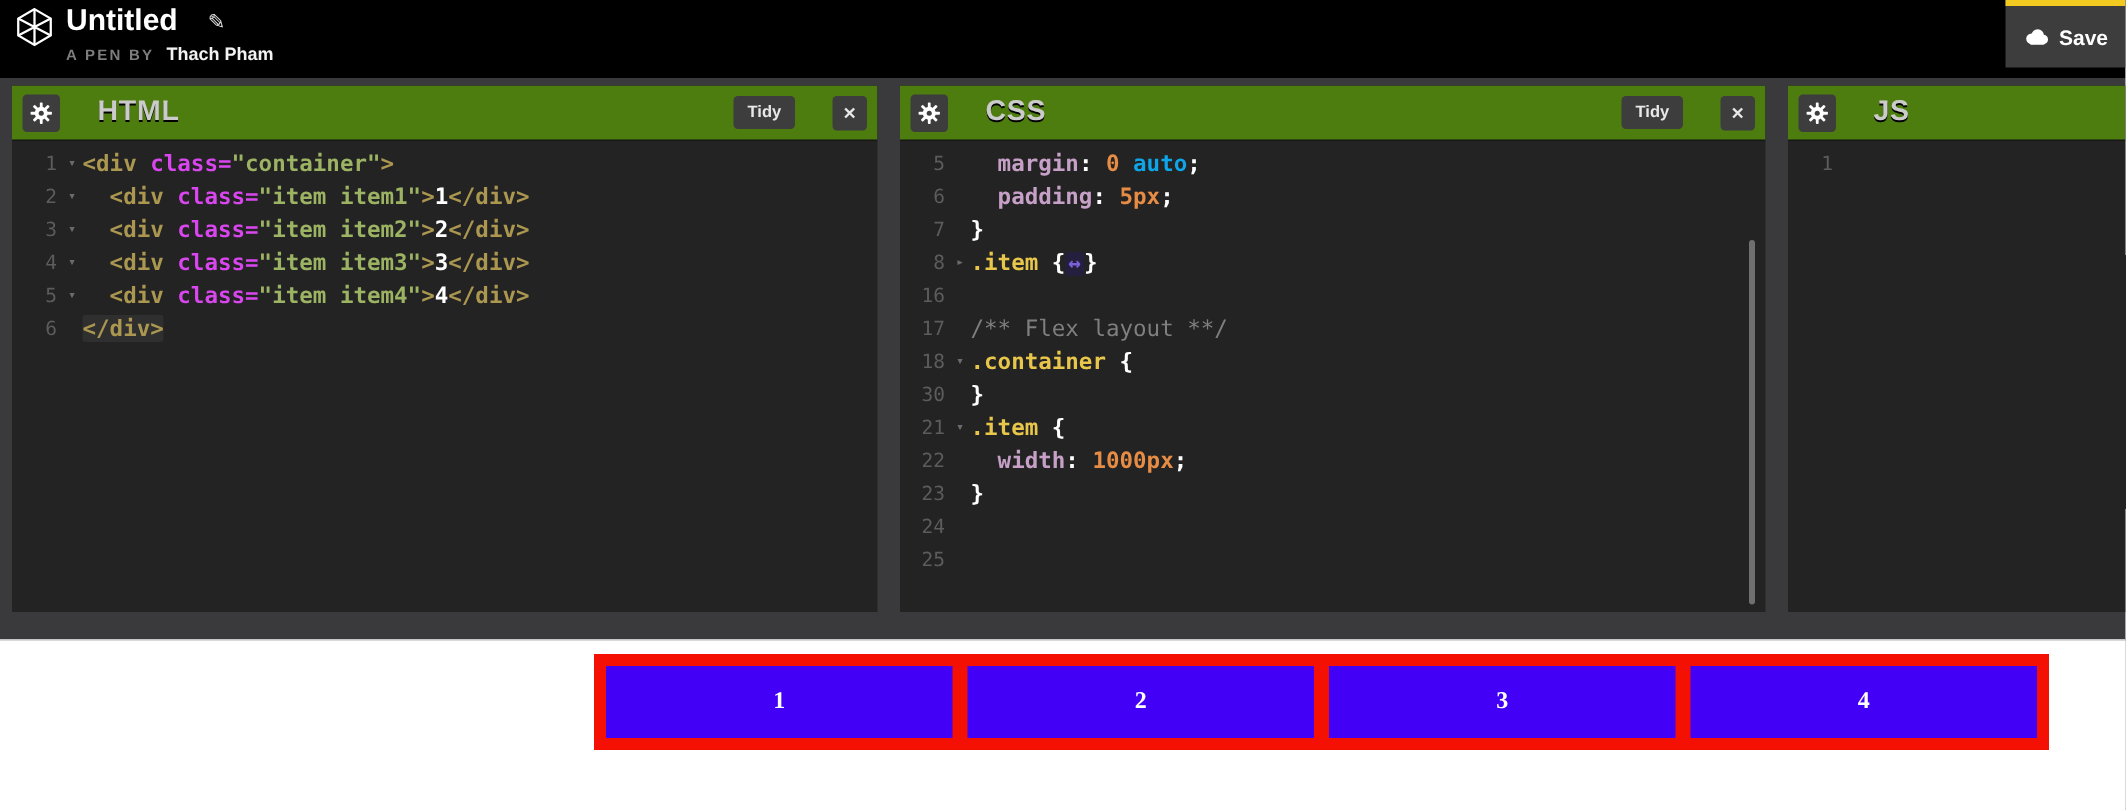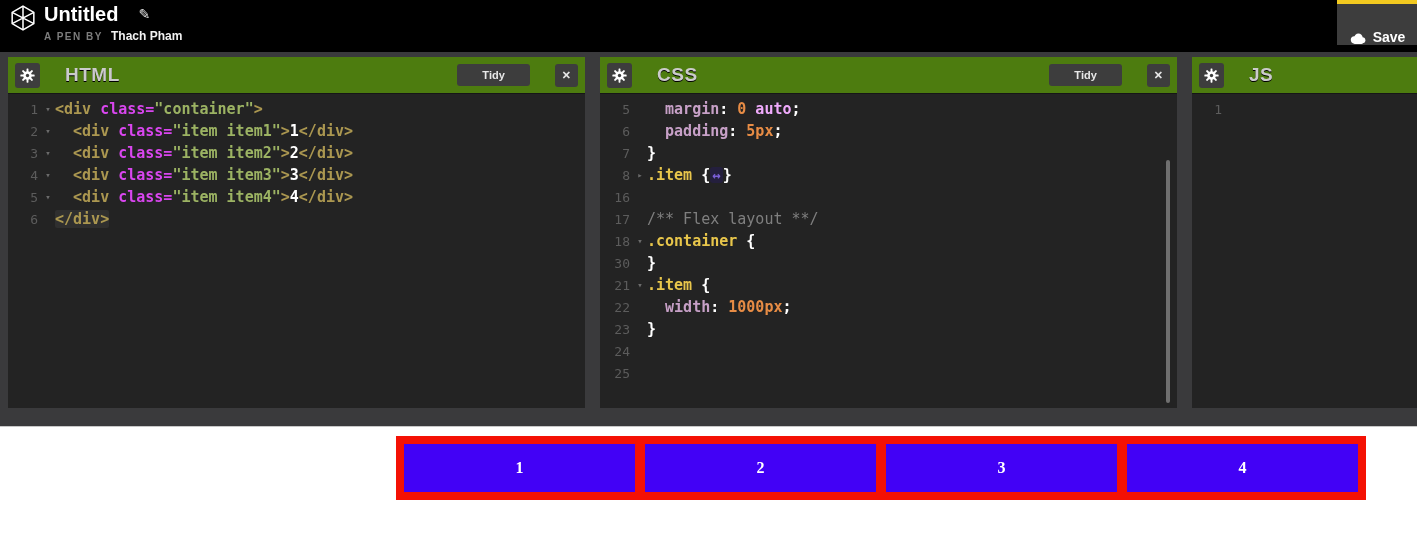--- a/index.html
+++ b/index.html
@@ -9,60 +9,60 @@
   
   .top-bar{position:relative;height:52px;background:#000;color:#fff;}
   .logo{position:absolute;left:10px;top:5px;}
   .title-block{position:absolute;left:44px;top:0px;}
   .title-row{display:flex;align-items:center;gap:20px;height:28px;}
   .pen-title{font-size:20px;font-weight:bold;color:#fff;}
   .pencil{font-size:14px;color:#e8e8e8;transform:rotate(0deg);}
   .byline{margin-top:1px;font-size:10px;color:#7d7d7d;letter-spacing:1.5px;font-weight:bold;}
   .byline .author{font-size:12px;color:#f2f2f2;letter-spacing:0px;margin-left:4px;}
   .save-btn{position:absolute;right:0;top:0;width:80px;height:45px;background:#3d3d3d;
-    border-top:4px solid #f3ca20;box-sizing:border-box;display:flex;align-items:flex-end;
+    border-top:4px solid #f3ca20;box-sizing:border-box;display:flex;align-items:center;
     justify-content:center;gap:6px;cursor:pointer;}
   .save-btn span{font-size:14px;font-weight:bold;color:#fff;}
 
   
   .editors{height:375px;background:#3a3a3c;display:flex;align-items:flex-start;
     padding:5px 0 0 8px;box-sizing:border-box;border-bottom:1px solid #c8c8c8;}
   .panel{position:relative;height:351px;background:#232323;overflow:hidden;}
   .panel.p-html,.panel.p-css{width:577px;margin-right:15px;}
   .panel.p-js{flex:1;}
   .panel-header{height:36px;background:#4d7c0f;border-bottom:1px solid #161616;
     display:flex;align-items:center;padding:0 7px;gap:25px;}
   .gear-btn{width:25px;height:25px;background:#3d3d3d;border-radius:3px;display:flex;
     align-items:center;justify-content:center;cursor:pointer;flex:0 0 auto;}
   .panel-title{font-size:19px;font-weight:bold;color:#cbcbcb;letter-spacing:.5px;
     text-shadow:0 1px 0 #000;}
   .spacer{flex:1;}
   .mini-btn{background:#3d3d3d;border:none;border-radius:3px;color:#e8e8e8;
     font-family:"Liberation Sans",sans-serif;font-size:11px;font-weight:bold;
-    padding:5px 25px;cursor:pointer;}
+    padding:5px 9px;cursor:pointer;}
   .close-btn{padding:5px 7px;}
 
   
   .code-area{padding-top:4px;}
   .code-line{height:22px;display:flex;align-items:center;
     font-family:"DejaVu Sans Mono","Liberation Mono",monospace;font-size:15px;font-weight:bold;}
   .ln{width:30px;flex:0 0 auto;text-align:right;padding-right:3px;color:#5c5c5c;
     font-size:13px;font-weight:normal;}
   .fold{width:14px;flex:0 0 auto;text-align:center;font-size:9px;color:#6b6b6b;}
   .ct{white-space:pre;}
   .ct.hl{background:#2f2f2f;border-radius:2px;}
   .seg-tag{color:#ab9750;}
   .seg-attr{color:#d946ef;}
   .seg-str{color:#9cb363;}
   .seg-txt{color:#ffffff;}
   .seg-sel{color:#e8c64b;}
   .seg-prop{color:#c7a0c7;}
   .seg-pun{color:#ffffff;}
   .seg-num{color:#e78c45;}
-  .seg-kw{color:#f0abfc;}
+  .seg-kw{color:#0ea5e9;}
   .seg-com{color:#7f7f7f;font-weight:normal;}
   .seg-wid{display:inline-block;background:#241f3d;border-radius:3px;color:#7a5fd6;
     padding:0 2px;line-height:16px;font-size:14px;cursor:pointer;}
   .scroll-thumb{position:absolute;right:7px;top:103px;width:4px;height:243px;
     background:#6f6f6f;border-radius:2px;cursor:pointer;}
 
   
   .preview{position:relative;height:112px;background:#ffffff;}
   .flex-container{position:absolute;left:396px;top:9px;width:970px;height:64px;
     box-sizing:border-box;padding:8px;display:flex;gap:10px;}

